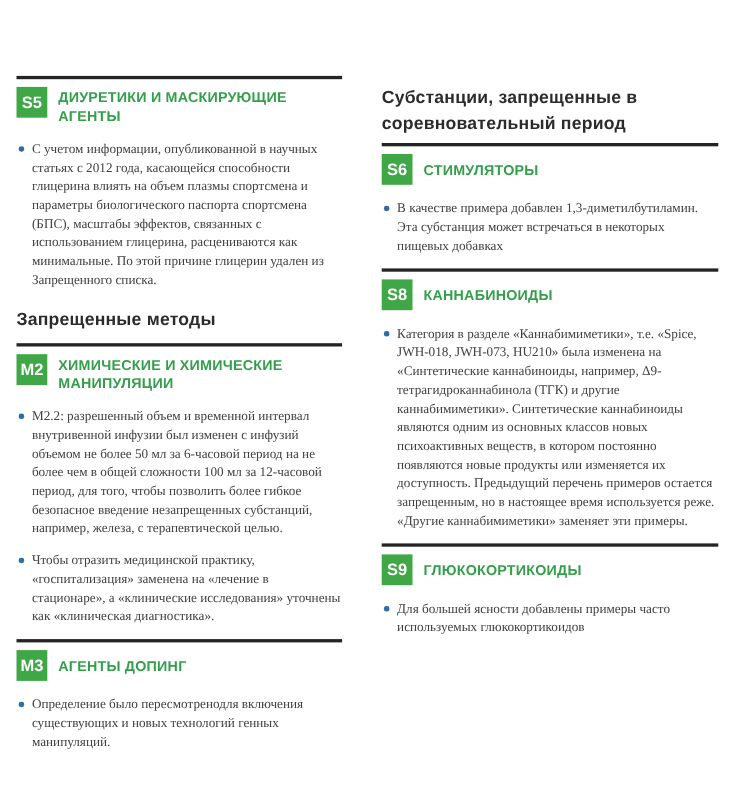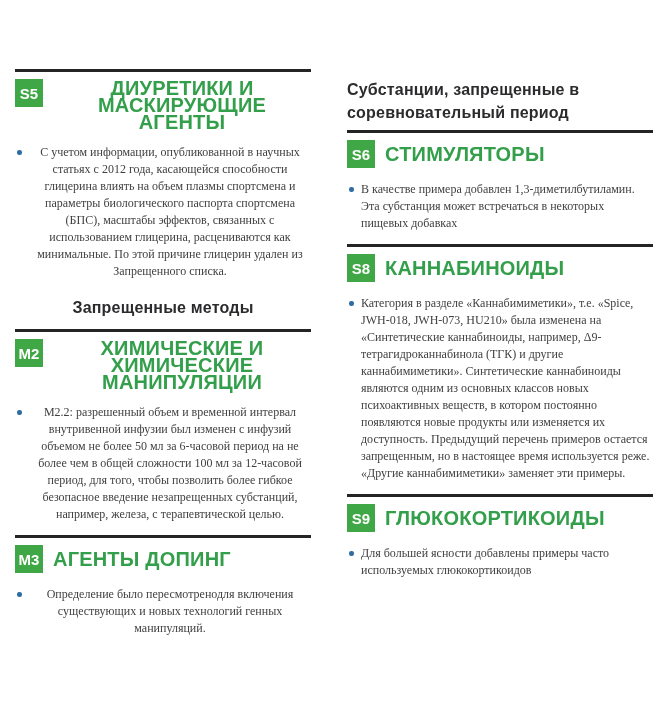--- a/index.html
+++ b/index.html
@@ -9,21 +9,21 @@
     -webkit-font-smoothing: antialiased;
   }
   .page {
     box-sizing: border-box;
     width: 670px; height: 728px;
     padding: 69px 17px 0 15px;
     display: flex;
     background: var(--background, #ffffff);
   }
   .col { flex: none; }
-  .col-left  { width: 296px; margin-right: 36px; text-align: center; }
+  .col-left  { width: 296px; margin-right: 36px; }
   .col-right { width: 306px; padding-top: 9px; }
 
   .rule {
     height: 3px;
     background: var(--rule, #242424);
     margin: 0 0 7px 0;
   }
 
   .badge-row {
     display: flex;
@@ -38,21 +38,21 @@
     width: 28px; height: 28px;
     display: flex; align-items: center; justify-content: center;
     background: var(--badge-green, #3fa746);
     color: var(--badge-text, #ffffff);
     font-size: 15px; font-weight: bold;
   }
 
   .sec-title {
     margin: 0;
     color: var(--title-green, #339f4b);
-    font-size: 20px;
+    font-size: 13px;
     line-height: 17px;
     font-weight: bold;
     letter-spacing: 0.2px;
     padding-top: 1px;
   }
 
   .main-heading {
     margin: 16px 0 10px 0;
     color: var(--heading, #2b2b2d);
     font-size: 16px;
@@ -103,20 +103,21 @@
     <h2 class="main-heading">Запрещенные методы</h2>
 
     <section>
       <div class="rule"></div>
       <div class="badge-row align-top">
         <span class="badge">M2</span>
         <h3 class="sec-title">ХИМИЧЕСКИЕ И ХИМИЧЕСКИЕ МАНИПУЛЯЦИИ</h3>
       </div>
       <ul class="bullets">
         <li>М2.2: разрешенный объем и временной интервал внутривенной инфузии был изменен с инфузий объемом не более 50 мл за 6-часовой период на не более чем в общей сложности 100 мл за 12-часовой период, для того, чтобы позволить более гибкое безопасное введение незапрещенных субстанций, например, железа, с терапевтической целью.</li>
+        <li>Чтобы отразить медицинской практику, «госпитализация» заменена на «лечение в стационаре», а «клинические исследования» уточнены как «клиническая диагностика».</li>
       </ul>
     </section>
 
     <section>
       <div class="rule"></div>
       <div class="badge-row">
         <span class="badge">M3</span>
         <h3 class="sec-title">АГЕНТЫ ДОПИНГ</h3>
       </div>
       <ul class="bullets">

